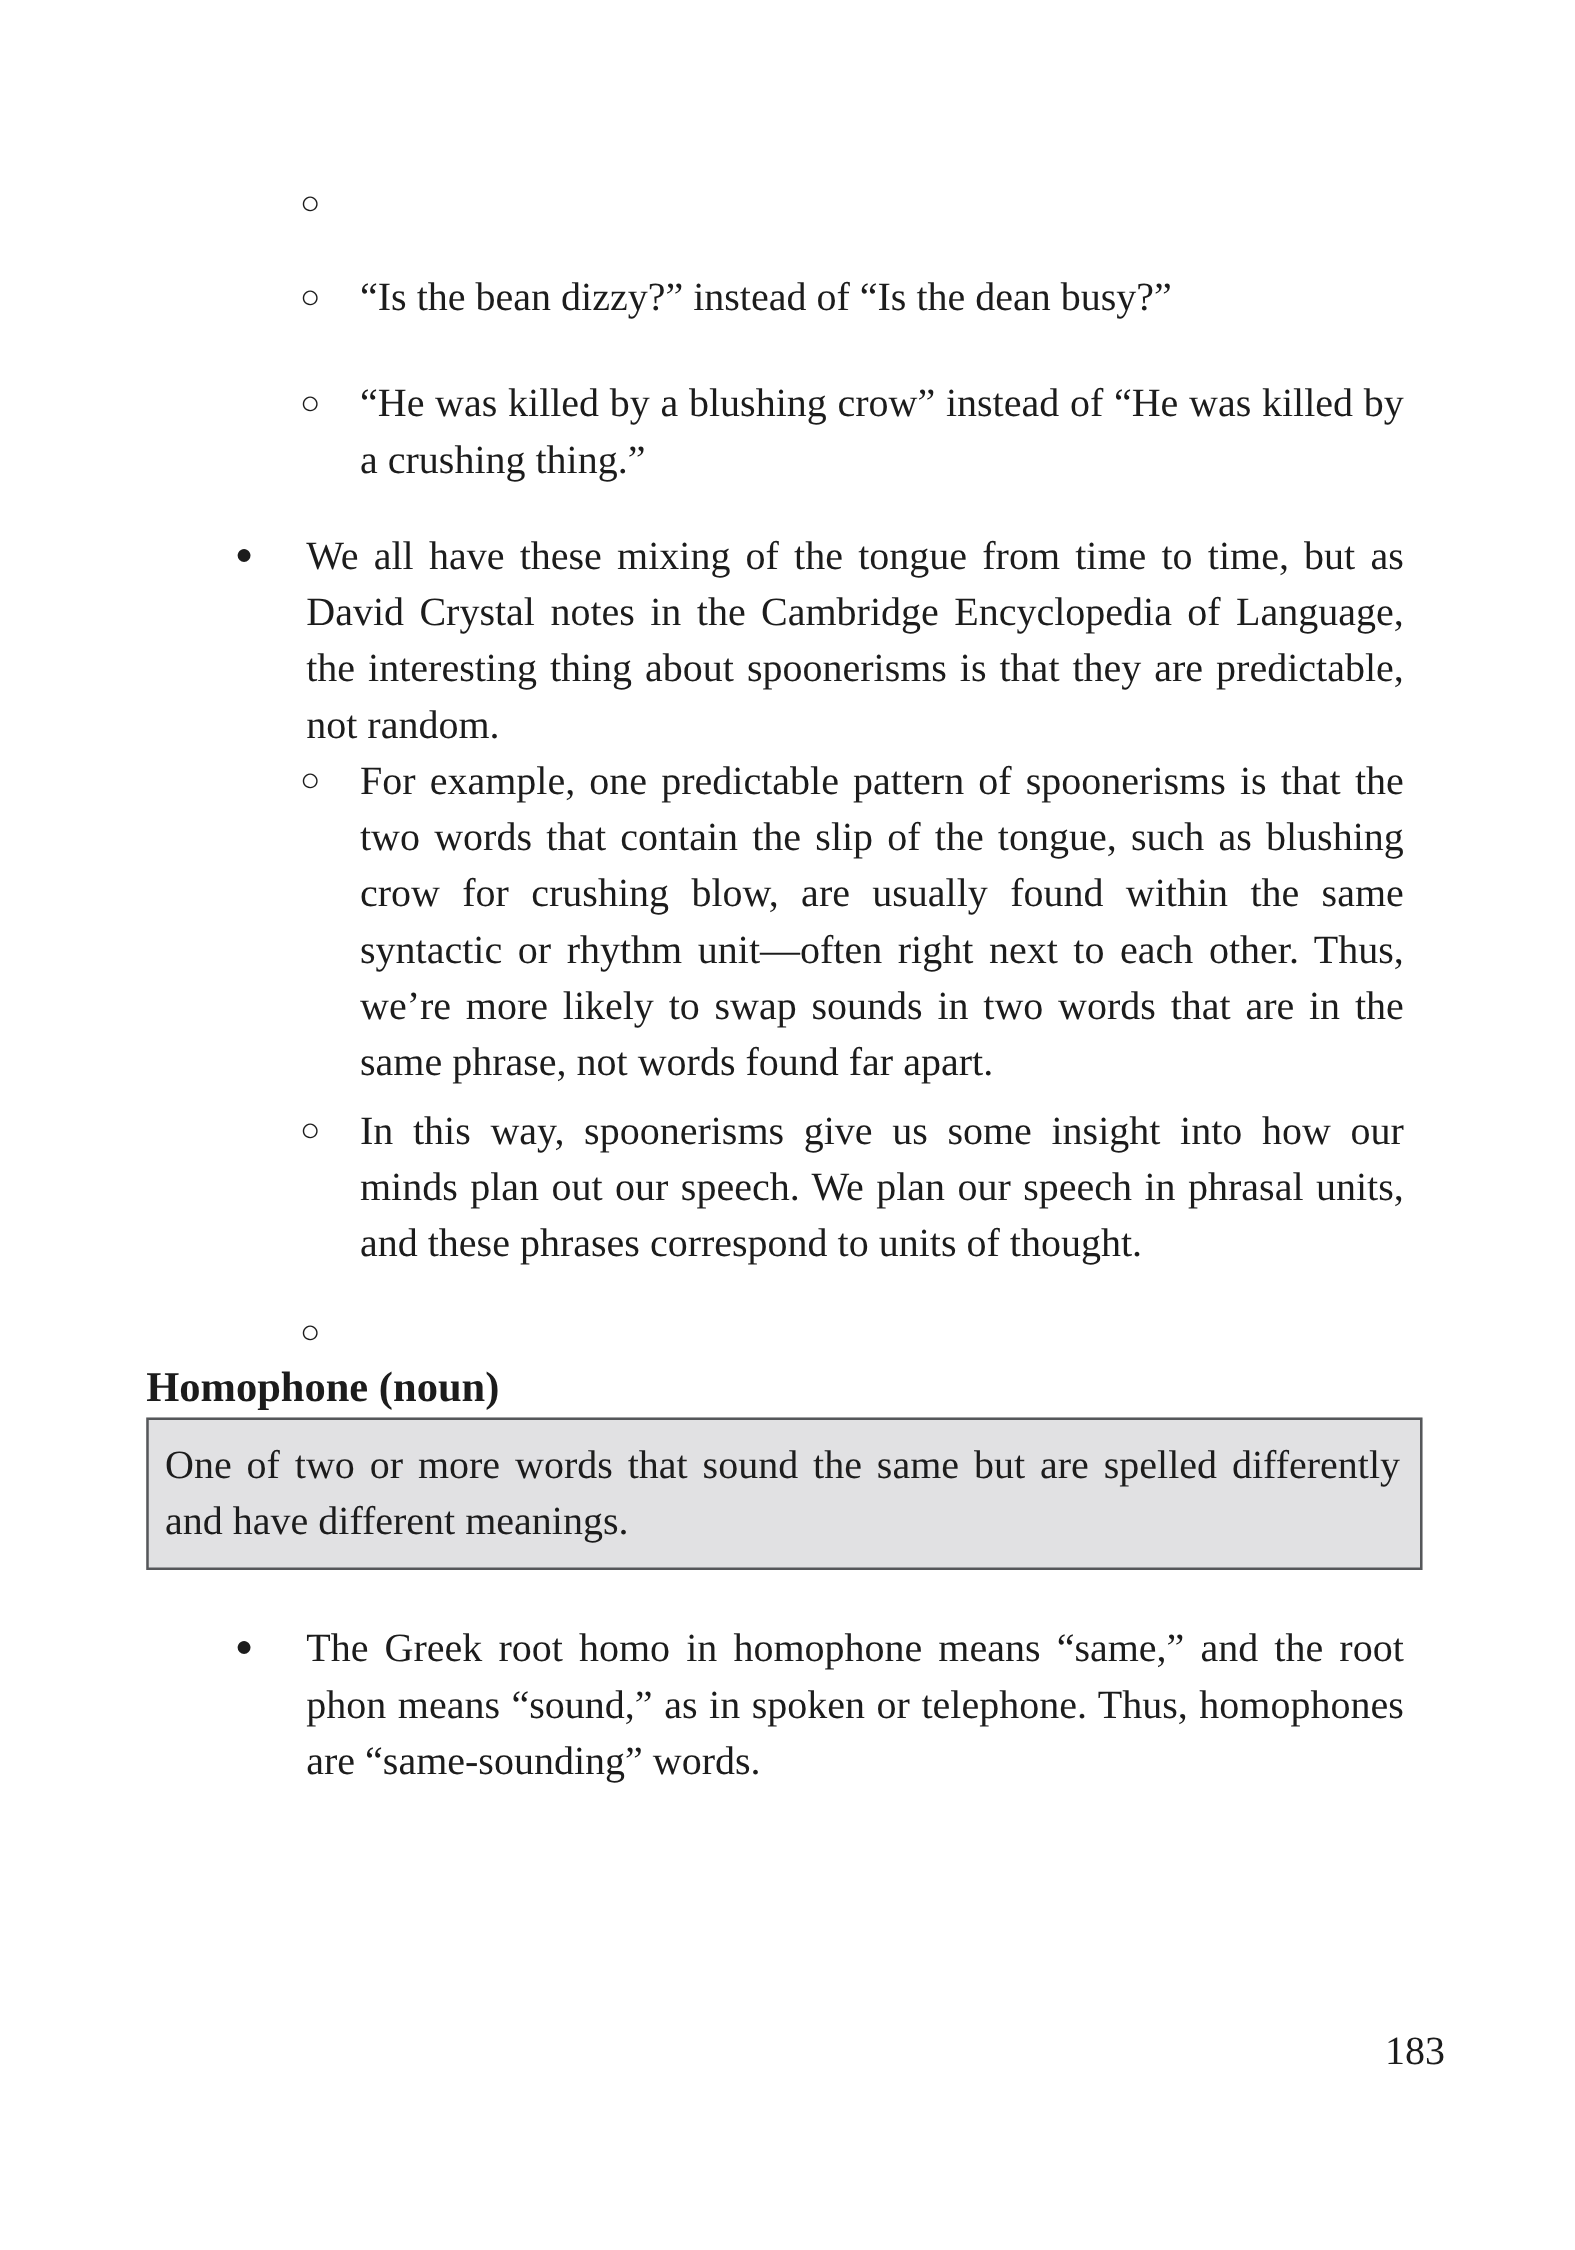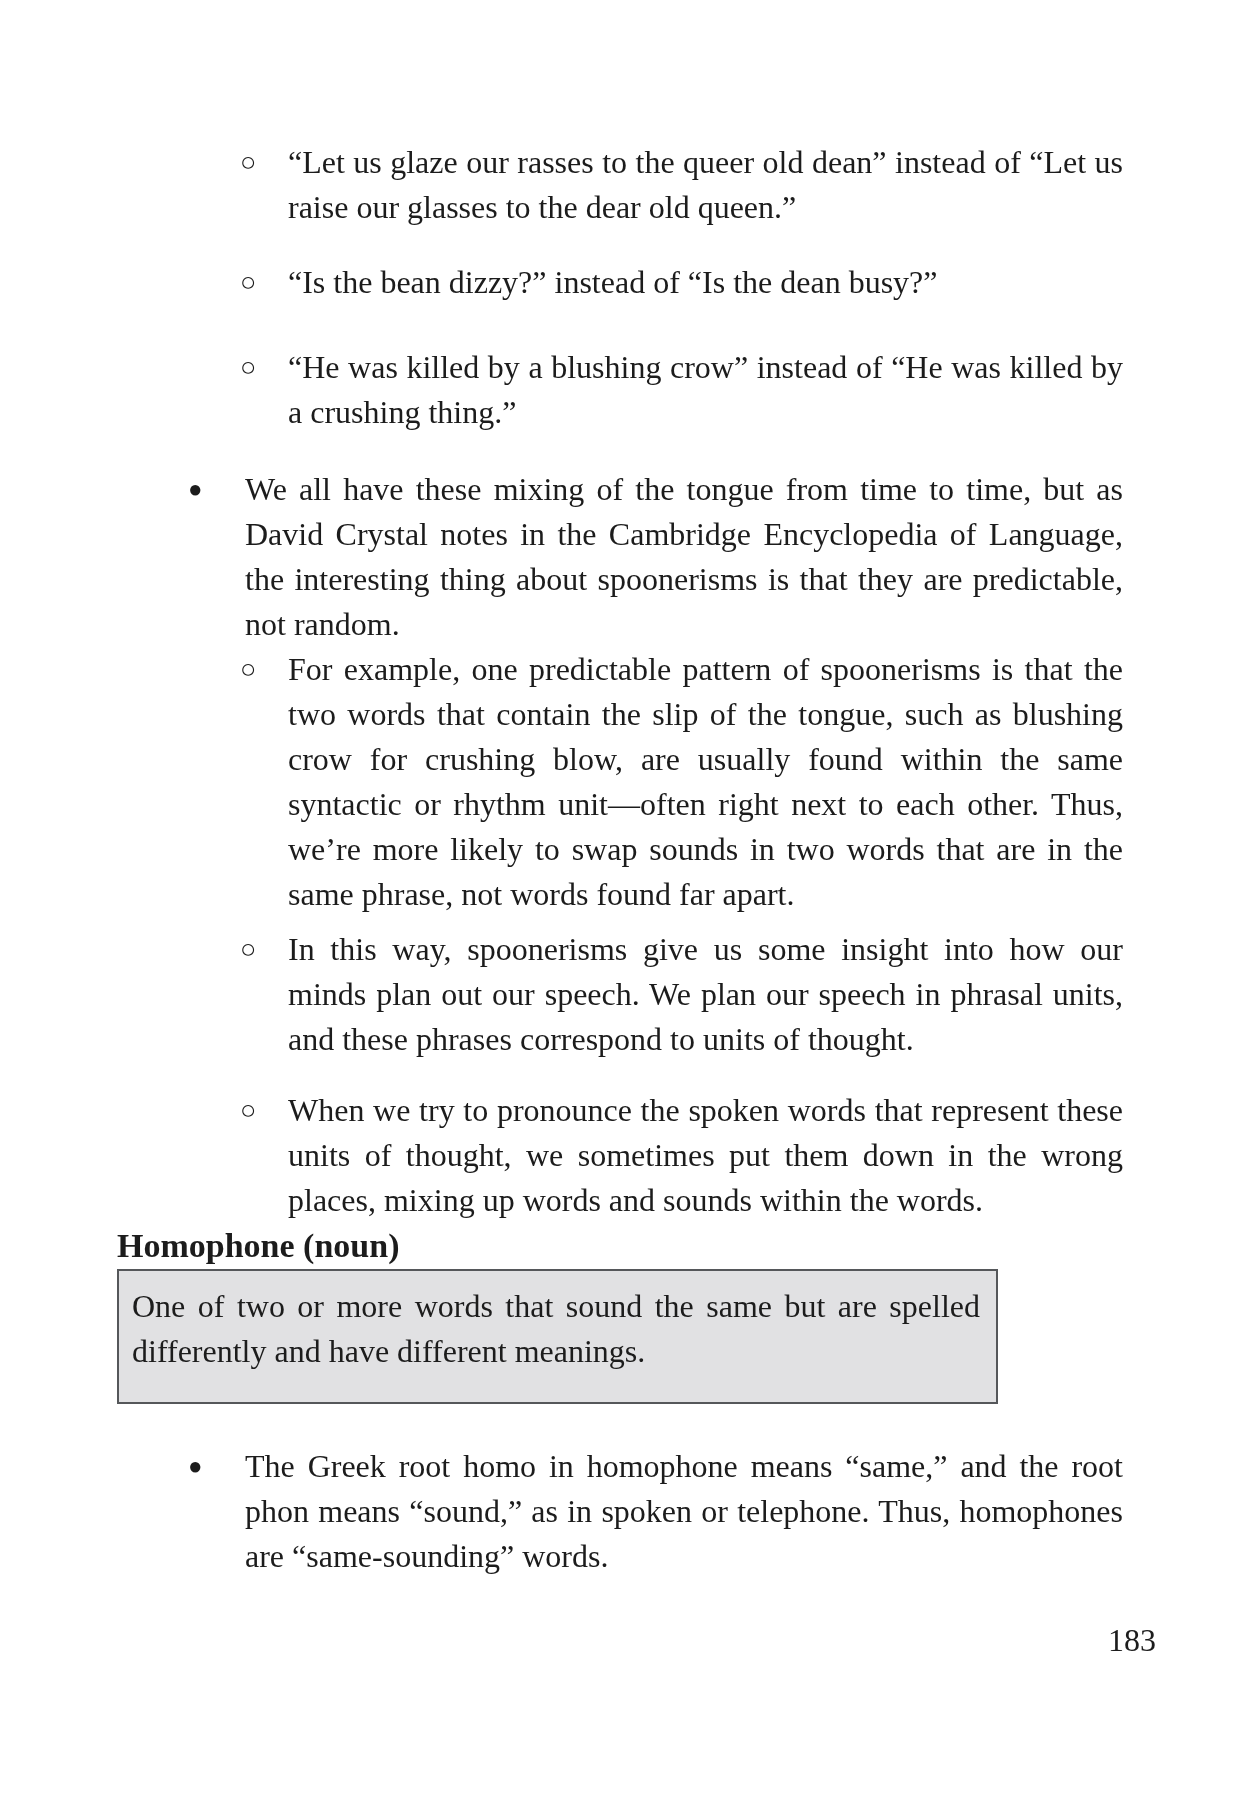--- a/index.html
+++ b/index.html
@@ -19,24 +19,24 @@
   .l1{padding-left:71px;}
   .l1 .marker{width:57px;font-size:24px;line-height:45px;}
   .l2{padding-left:123px;}
   .l2 .marker{width:48px;font-size:27px;line-height:45px;}
   .txt{flex:1 1 auto;text-align:justify;text-align-last:left;hyphens:none;}
   .it{}
   h2.blk{margin:0;font-size:34px;font-weight:bold;line-height:46px;}
   h2.blk .txt{display:block;text-align:right;}
   .defbox{
     box-sizing:border-box;
-    width:881px;
+    width:1021px;
     background:#e1e1e3;
     border:2px solid #55575a;
-    padding:13px 16px 28px 13px;
+    padding:13px 16px 15px 13px;
   }
   .defbox .txt{display:block;}
   
   .b0{margin-top:140px;}
   .b1{margin-top:30px;}
   .b2{margin-top:40px;}
   .b3{margin-top:32px;}
   .b4{margin-top:0px;}
   .b5{margin-top:10px;}
   .b6{margin-top:26px;}
@@ -49,21 +49,20 @@
   }
 </style>
 </head>
 <body>
 
 <div class="page">
   <div class="content">
 
     <div class="blk item l2 b0">
       <span class="marker">○</span>
-      <div class="txt"><span>“Let us glaze our rasses to the queer old dean” instead of “Let us raise our glasses to the dear old queen.”</span></div>
     </div>
 
     <div class="blk item l2 b1">
       <span class="marker">○</span>
       <div class="txt"><span>“Is the bean dizzy?” instead of “Is the dean busy?”</span></div>
     </div>
 
     <div class="blk item l2 b2">
       <span class="marker">○</span>
       <div class="txt"><span>“He was killed by a blushing crow” instead of “He was killed by a crushing thing.”</span></div>
@@ -79,21 +78,20 @@
       <div class="txt"><span>For example, one predictable pattern of spoonerisms is that the two words that contain the slip of the tongue, such as </span><span class="it">blushing crow</span><span> for </span><span class="it">crushing blow</span><span>, are usually found within the same syntactic or rhythm unit—often right next to each other. Thus, we’re more likely to swap sounds in two words that are in the same phrase, not words found far apart.</span></div>
     </div>
 
     <div class="blk item l2 b5">
       <span class="marker">○</span>
       <div class="txt"><span>In this way, spoonerisms give us some insight into how our minds plan out our speech. We plan our speech in phrasal units, and these phrases correspond to units of thought.</span></div>
     </div>
 
     <div class="blk item l2 b6">
       <span class="marker">○</span>
-      <div class="txt"><span>When we try to pronounce the spoken words that represent these units of thought, we sometimes put them down in the wrong places, mixing up words and sounds within the words.</span></div>
     </div>
 
     <h2 class="blk b7">
       <span class="txt"><span>Homophone (noun)</span></span>
     </h2>
 
     <div class="blk defbox b8">
       <div class="txt"><span>One of two or more words that sound the same but are spelled differently and have different meanings.</span></div>
     </div>
 

